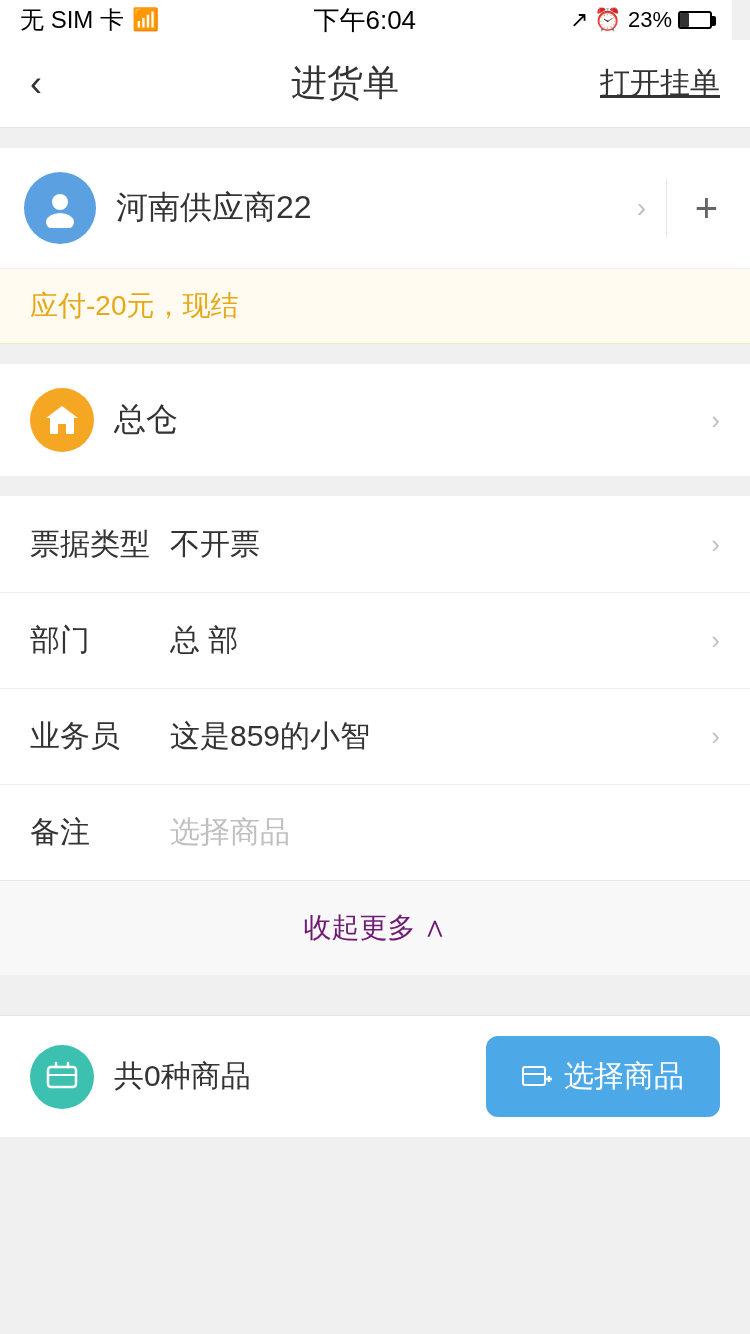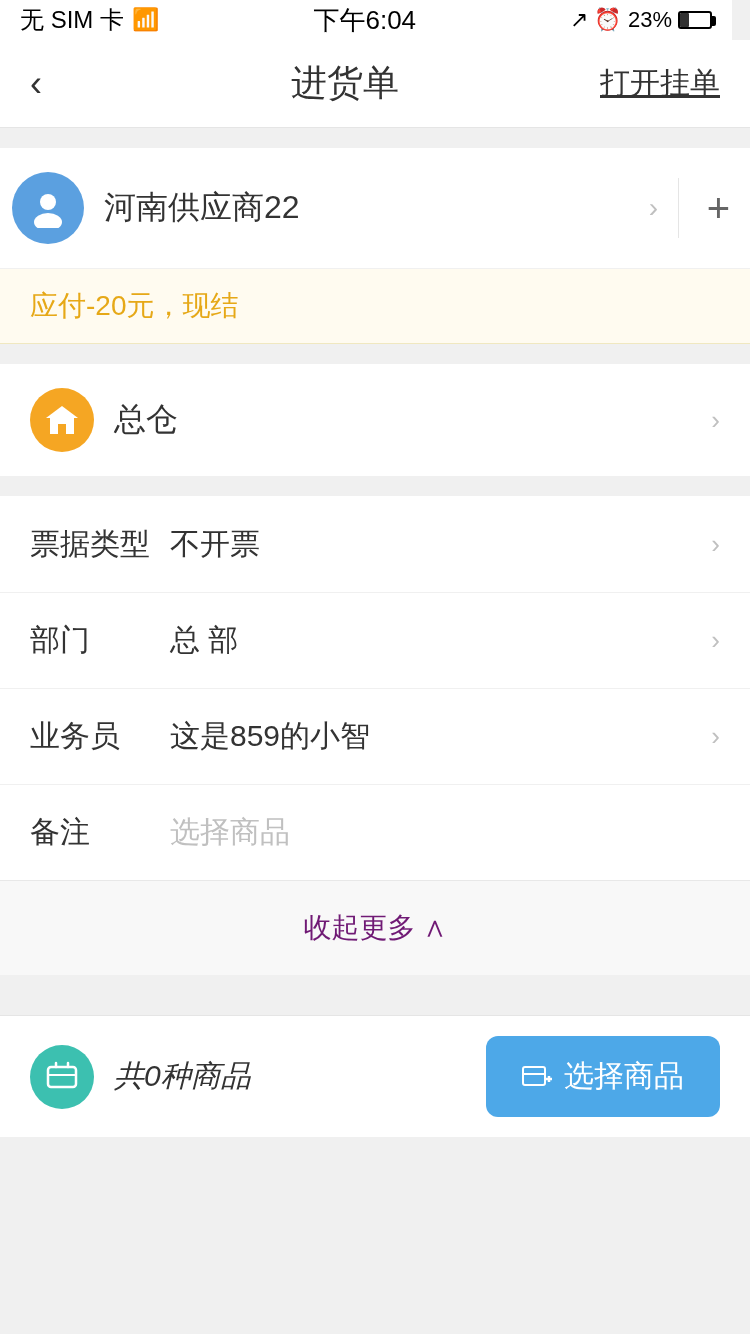--- a/index.html
+++ b/index.html
@@ -67,21 +67,21 @@
     
     .card {
       background: #fff;
       width: 750px;
     }
 
     
     .supplier-row {
       display: flex;
       align-items: center;
-      padding: 24px 12px;
+      padding: 24px 24px;
       background: #fff;
       border-bottom: 1px solid #f0f0f0;
     }
     .supplier-avatar {
       width: 72px;
       height: 72px;
       border-radius: 50%;
       background: #5ba0e0;
       display: flex;
       align-items: center;
@@ -204,21 +204,20 @@
       display: flex;
       align-items: center;
       justify-content: center;
       margin-right: 20px;
       flex-shrink: 0;
     }
     .product-count {
       flex: 1;
       font-size: 30px;
       color: #333;
-      font-style: italic;
     }
     .select-product-btn {
       background: #4da8e8;
       color: #fff;
       border: none;
       border-radius: 12px;
       padding: 20px 36px;
       font-size: 30px;
       display: flex;
       align-items: center;

